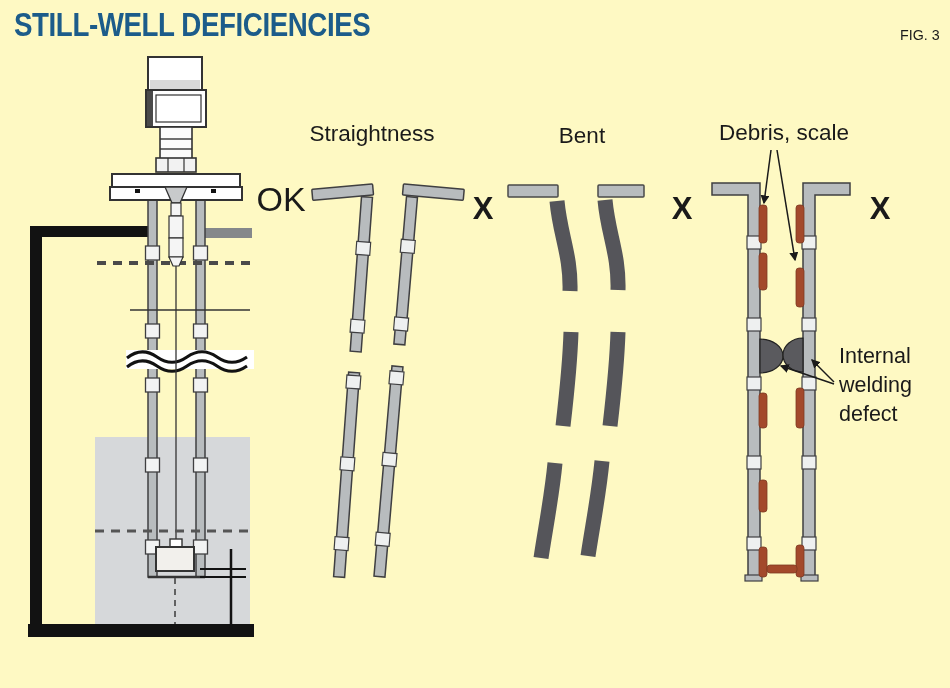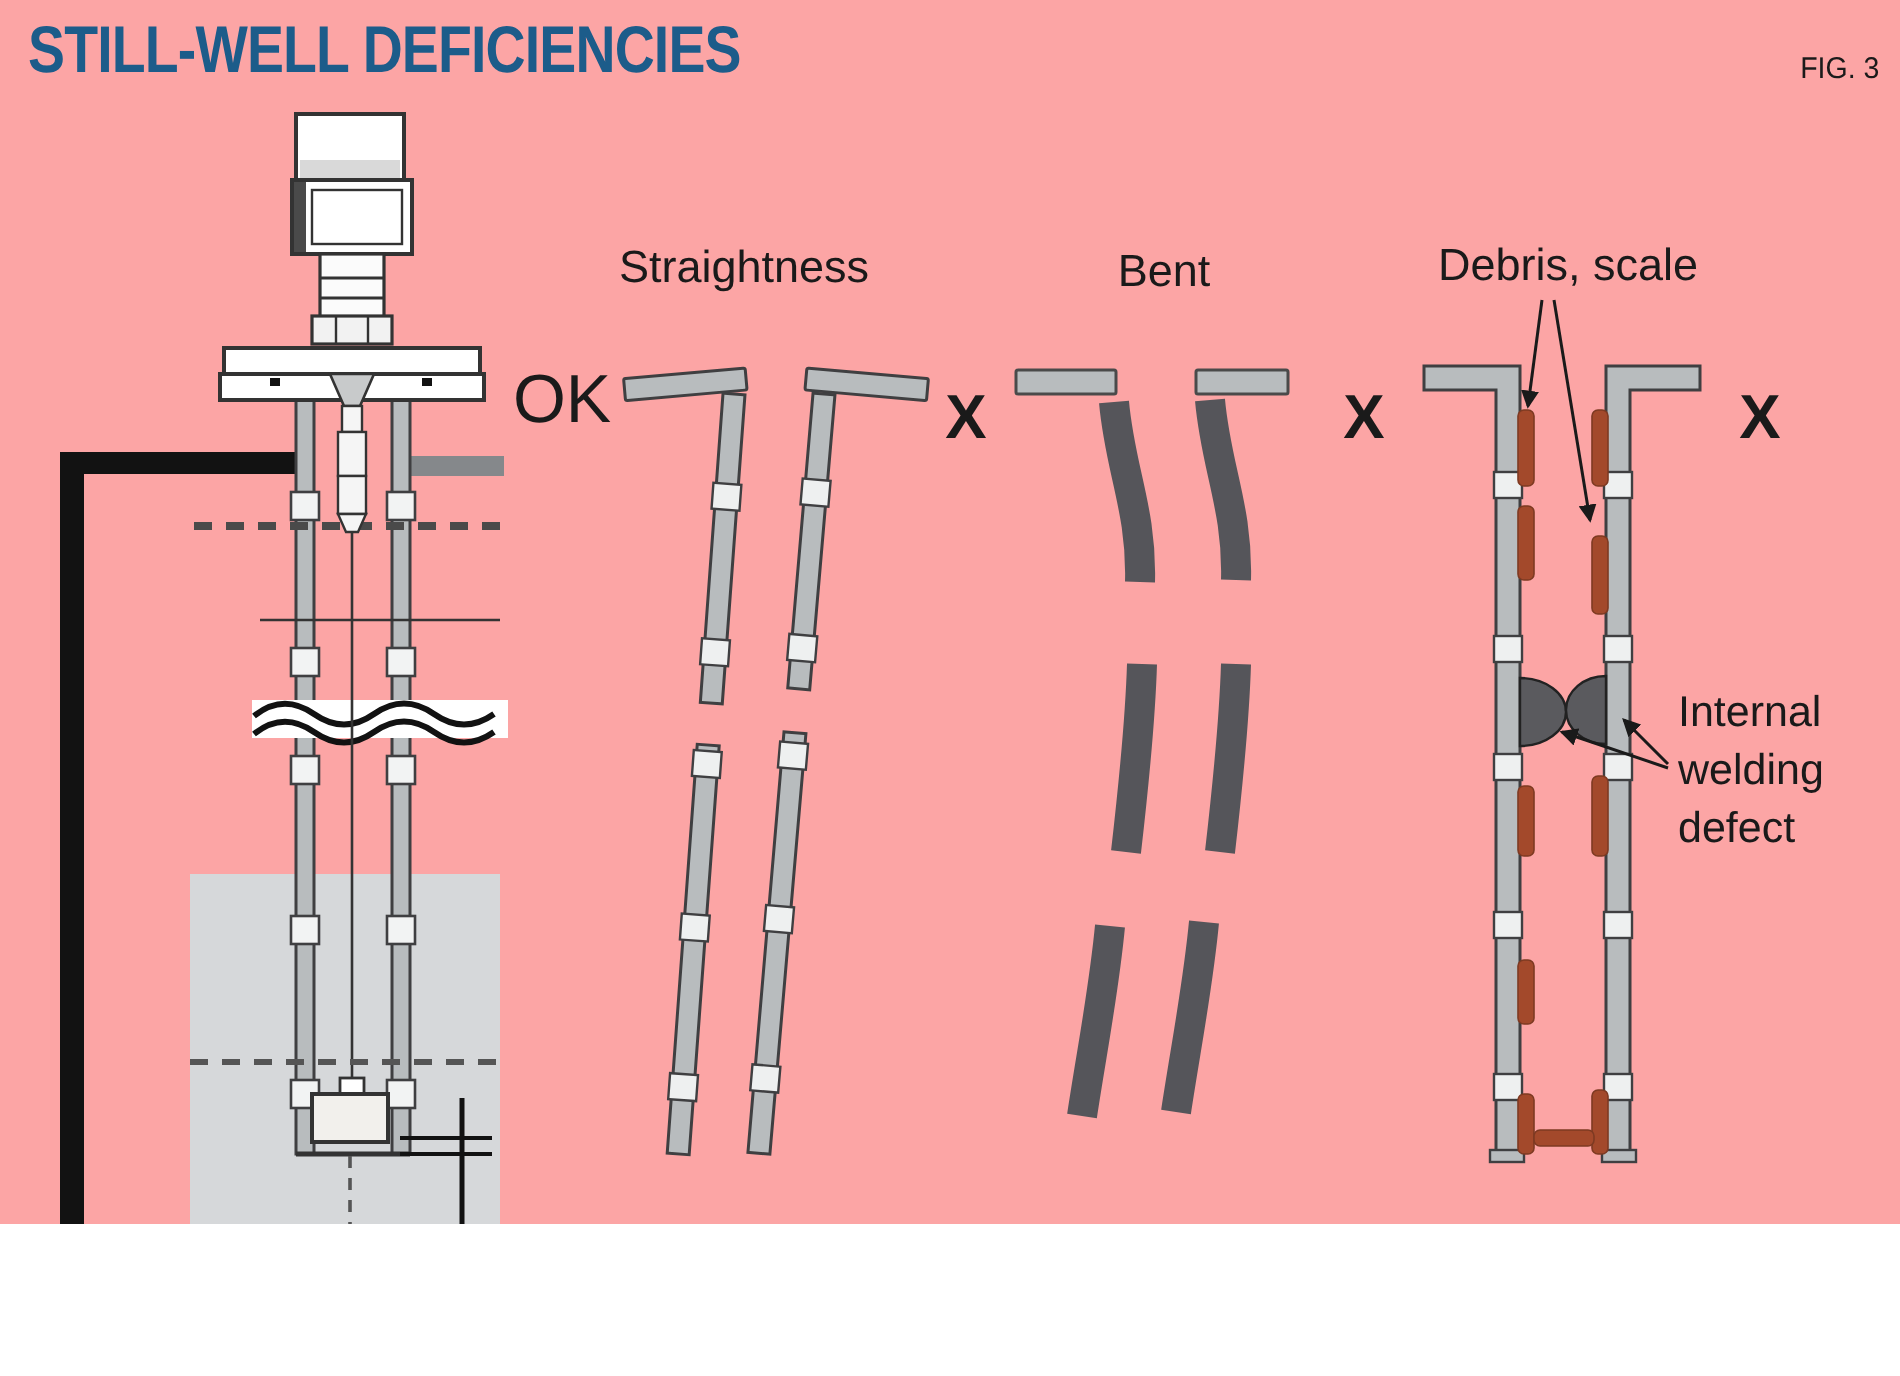--- a/index.html
+++ b/index.html
@@ -1,16 +1,16 @@
 <!DOCTYPE html>
 <html><head>
 <meta charset="utf-8">
 <style>
   html,body{margin:0;padding:0;background:#fff;}
-  .stage{position:relative;width:950px;height:612px;background:#fca5a5;overflow:hidden;
+  .stage{position:relative;width:950px;height:688px;background:#fef9c3;overflow:hidden;
          font-family:"Liberation Sans",sans-serif;}
   .page-title{position:absolute;left:14px;top:6px;font-size:33px;font-weight:700;
               color:#1c5c8a;letter-spacing:-.5px;transform:scaleX(.84);transform-origin:left top;
               white-space:nowrap;}
   .fig-label{position:absolute;right:10px;top:26px;font-size:15px;font-weight:400;color:#1a1a1a;
              transform:scaleX(.95);transform-origin:right top;}
   svg.diagram{position:absolute;left:0;top:0;}
   svg text{font-family:"Liberation Sans",sans-serif;fill:#1a1a1a;}
   .panel-label{font-size:22.5px;}
   .verdict{font-size:31px;font-weight:700;}

